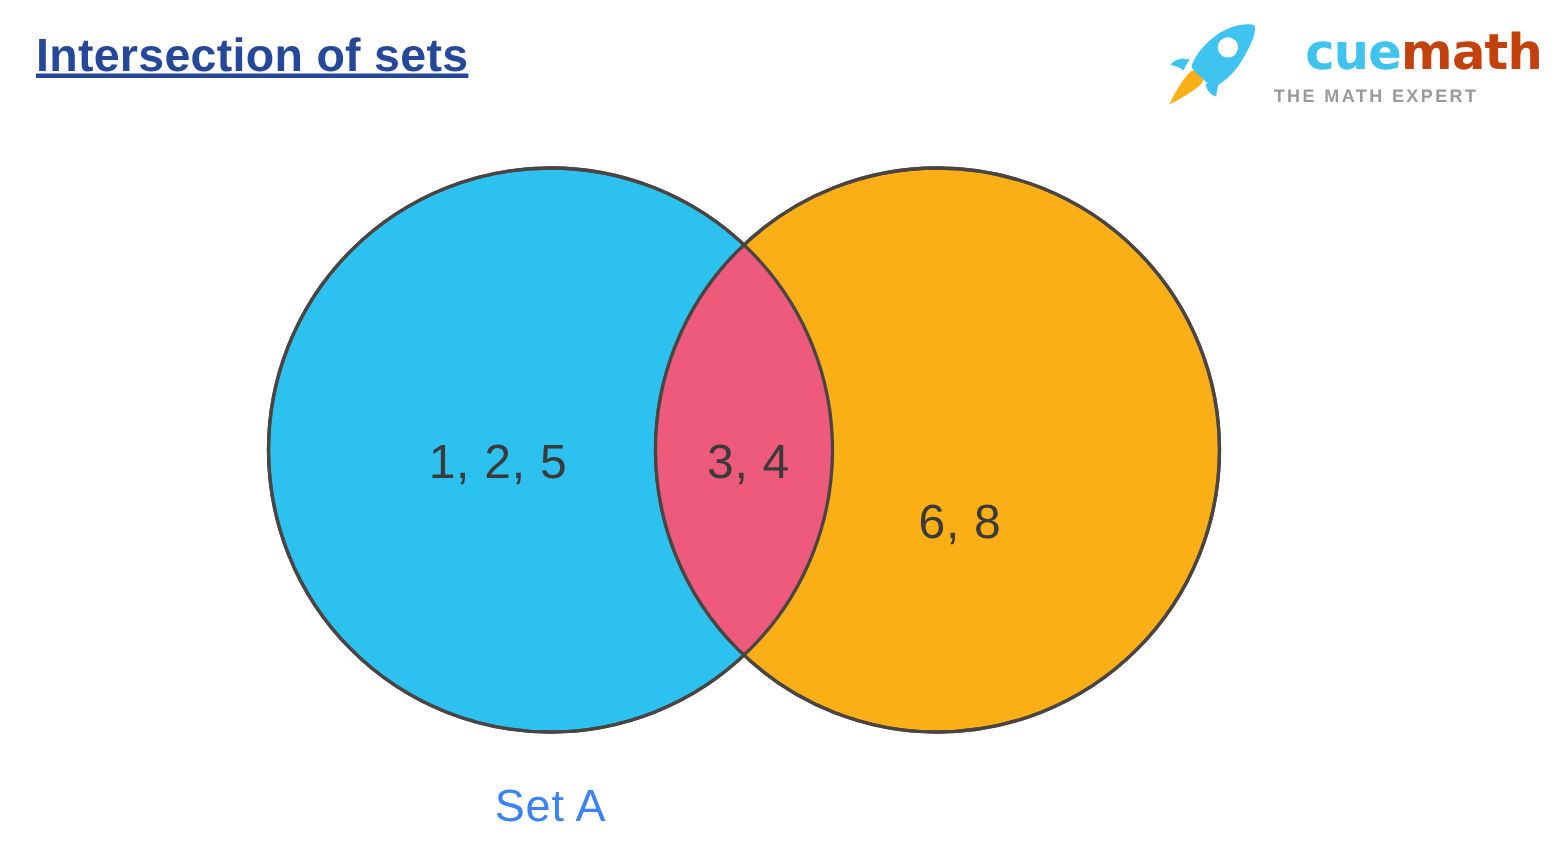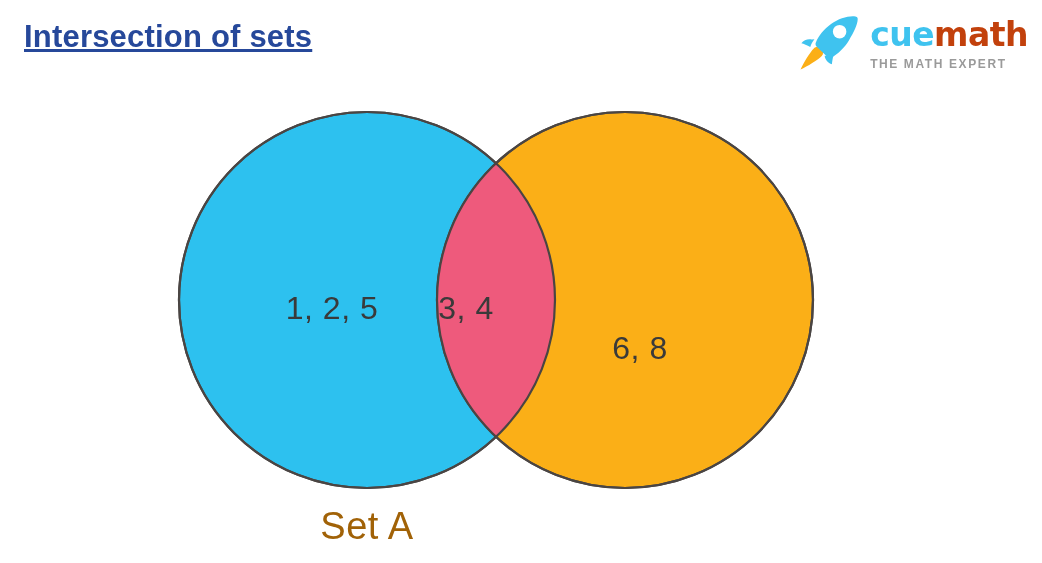--- a/index.html
+++ b/index.html
@@ -51,21 +51,21 @@
     line-height: 1;
   }
   .brand-wordmark {
     font-family: "DejaVu Sans", sans-serif;
     font-size: 33px;
     font-weight: bold;
     letter-spacing: -0.5px;
     line-height: 1;
     white-space: nowrap;
   }
-  .brand-cue { color: #3FC3EF; }
+  .brand-cue { color: #3FC3EF; margin-left: 21px; }
   .brand-math { color: #c2410c; }
   .brand-tagline {
     margin-top: 7px;
     font-family: "Liberation Sans", sans-serif;
     font-size: 12px;
     font-weight: bold;
     letter-spacing: 1.6px;
     color: #9A9A9A;
     white-space: nowrap;
   }
@@ -90,32 +90,33 @@
     position: absolute;
     font-family: "Liberation Sans", sans-serif;
     font-size: 32px;
     font-weight: normal;
     color: #3A3A3A;
     white-space: nowrap;
     transform: translate(-50%, -50%);
     letter-spacing: 0.5px;
   }
   .venn-label-a { left: 332px; top: 308px; }
-  .venn-label-ab { left: 466px; top: 308px; text-align: center; }
+  .venn-label-ab { left: 499px; top: 308px; text-align: center; }
   .venn-label-b { left: 640px; top: 304px; margin-top: 44px; }
 
   .set-caption {
     position: absolute;
     font-family: "Liberation Sans", sans-serif;
-    font-size: 38px;
+    font-size: 30px;
     font-weight: normal;
-    color: #a16207;
+    color: #3b82f6;
     white-space: nowrap;
     transform: translateX(-50%);
     letter-spacing: 0.5px;
+    margin-top: 16px;
   }
   .caption-a { left: 367px; top: 505px; }
   .caption-b { left: 633px; top: 505px; }
 </style>
 </head>
 <body>
 
 <div class="page-title">Intersection of sets</div>
 
 <div class="brand-logo">

